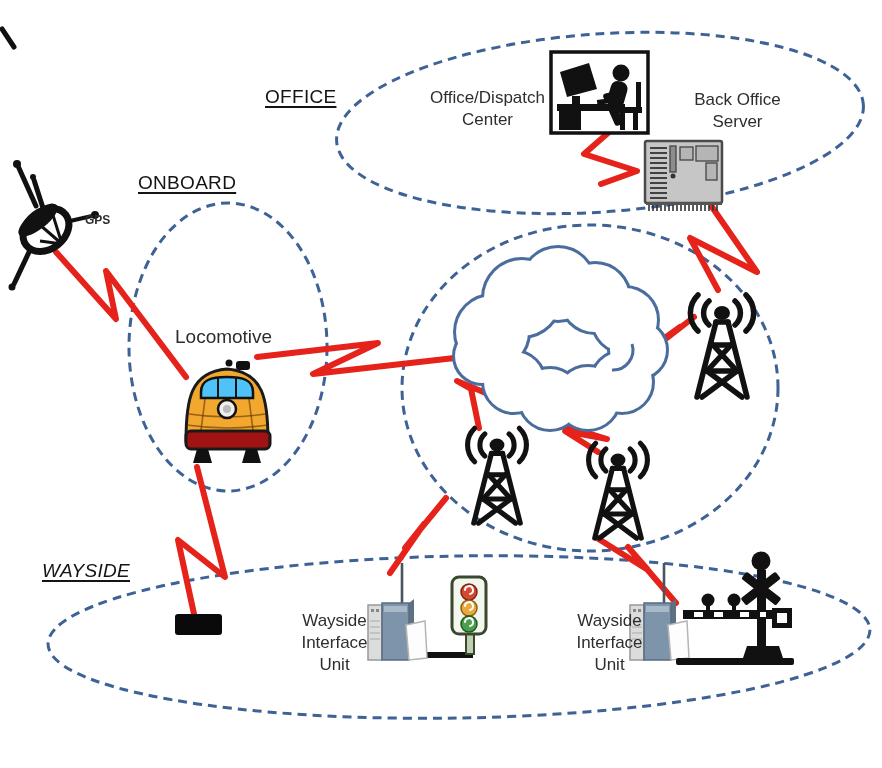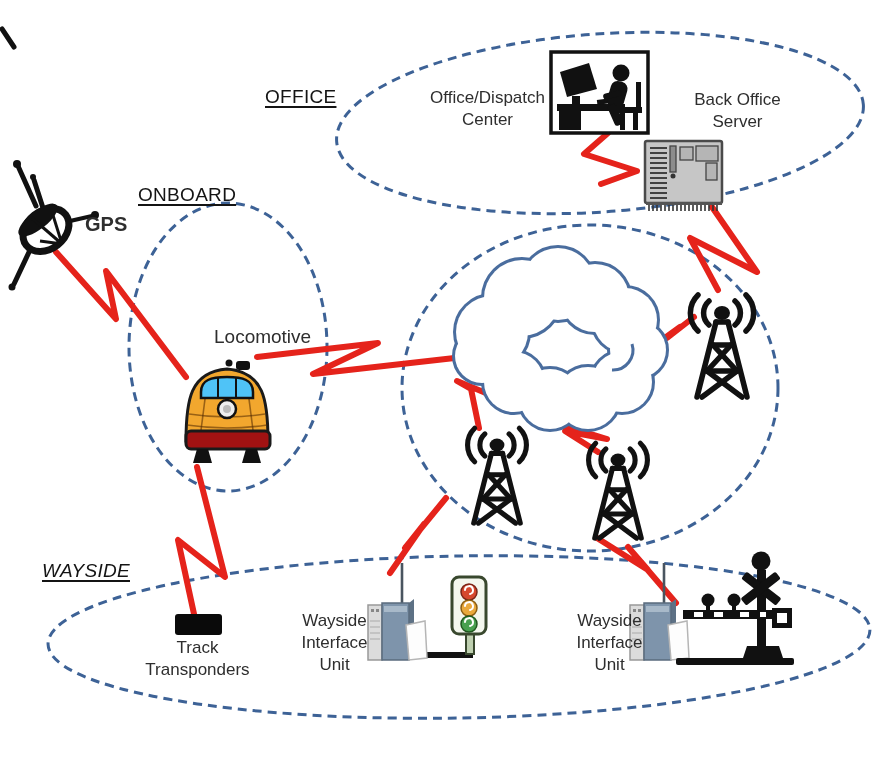--- a/index.html
+++ b/index.html
@@ -8,21 +8,21 @@
     font-family:"Liberation Sans",sans-serif;overflow:hidden;
   }
   .diagram-svg{position:absolute;left:0;top:0;}
   .label{position:absolute;white-space:pre-line;color:#2d2d2d;}
   .group-title{
     font-weight:normal;font-size:19px;color:#141414;letter-spacing:.3px;
     text-decoration:underline;text-decoration-thickness:2px;text-underline-offset:3px;
   }
   .italic{font-style:italic;}
   .node-label{font-size:17px;text-align:center;line-height:1.28;color:#2e2e2e;}
-  .gps-label{font-size:20px;font-weight:bold;color:#2e2e2e;}
+  .gps-label{font-size:12px;font-weight:bold;color:#2e2e2e;}
 </style>
 </head>
 <body>
 
 <div class="canvas">
 
   <svg class="diagram-svg" width="882" height="768" viewBox="0 0 882 768">
 
     <defs>
 
@@ -257,31 +257,29 @@
       <rect x="706" y="604" width="4" height="7"></rect>
         <rect x="732" y="604" width="4" height="7"></rect>
       <circle cx="708" cy="600" r="6.5"></circle>
         <circle cx="734" cy="600" r="6.5"></circle>
       <rect x="772" y="608" width="20" height="20"></rect>
       <rect x="777" y="613" width="10" height="10" fill="#ffffff"></rect>
     </g>
   </svg>
 
   <div class="label group-title" style="left:265px;top:86px;">OFFICE</div>
-  <div class="label group-title" style="left:138px;top:184px;">ONBOARD</div>
+  <div class="label group-title" style="left:138px;top:172px;">ONBOARD</div>
   <div class="label group-title italic" style="left:42px;top:560px;">WAYSIDE</div>
 
   <div class="label gps-label" style="left:85px;top:213px;">GPS</div>
   <div class="label node-label" style="left:660px;top:89px;width:155px;">Back Office
 Server</div>
   <div class="label node-label" style="left:405px;top:87px;width:165px;">Office/Dispatch
 Center</div>
-  <div class="label node-label" style="left:175px;top:325px;font-size:19px;margin-left:39px;">Locomotive</div>
-  <div class="label node-label" style="left:125px;top:637px;width:145px;">Track
-Transponders</div>
+  <div class="label node-label" style="left:175px;top:325px;font-size:19px;">Locomotive</div>
   <div class="label node-label" style="left:277px;top:610px;width:115px;">Wayside
 Interface
 Unit</div>
   <div class="label node-label" style="left:552px;top:610px;width:115px;">Wayside
 Interface
 Unit</div>
 
 </div>
 
 </body></html>

